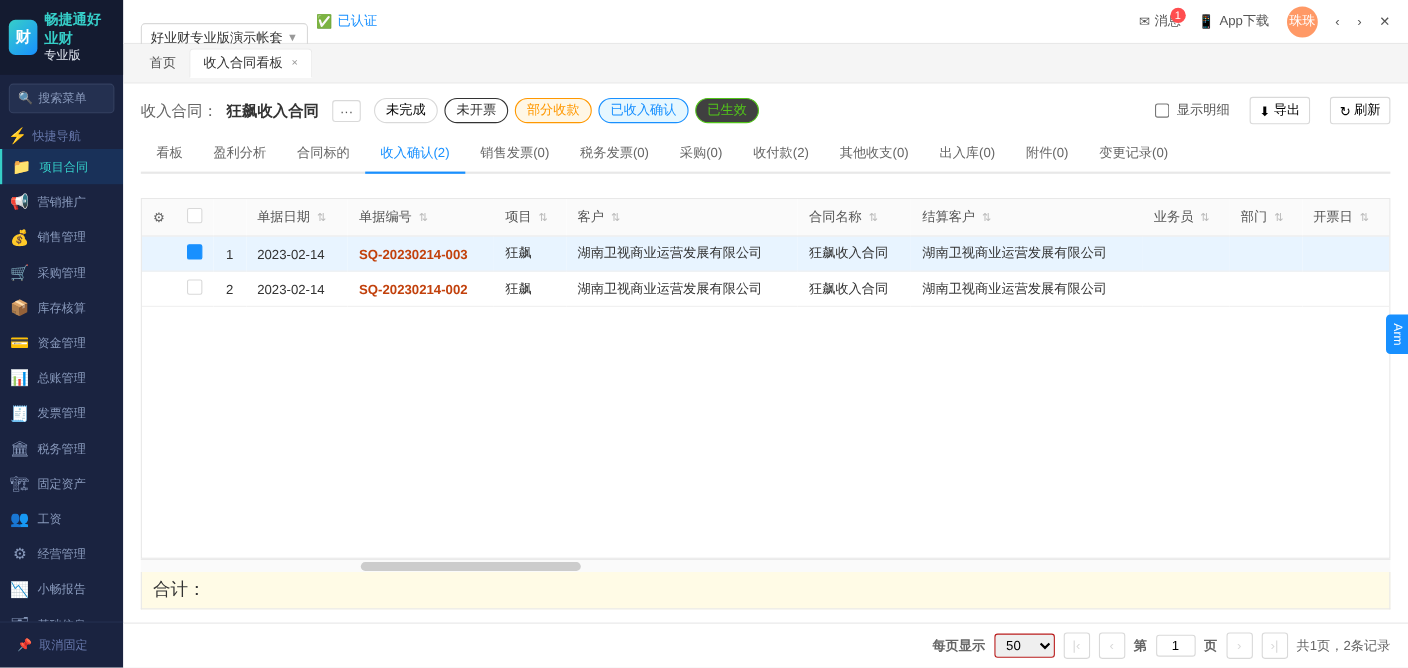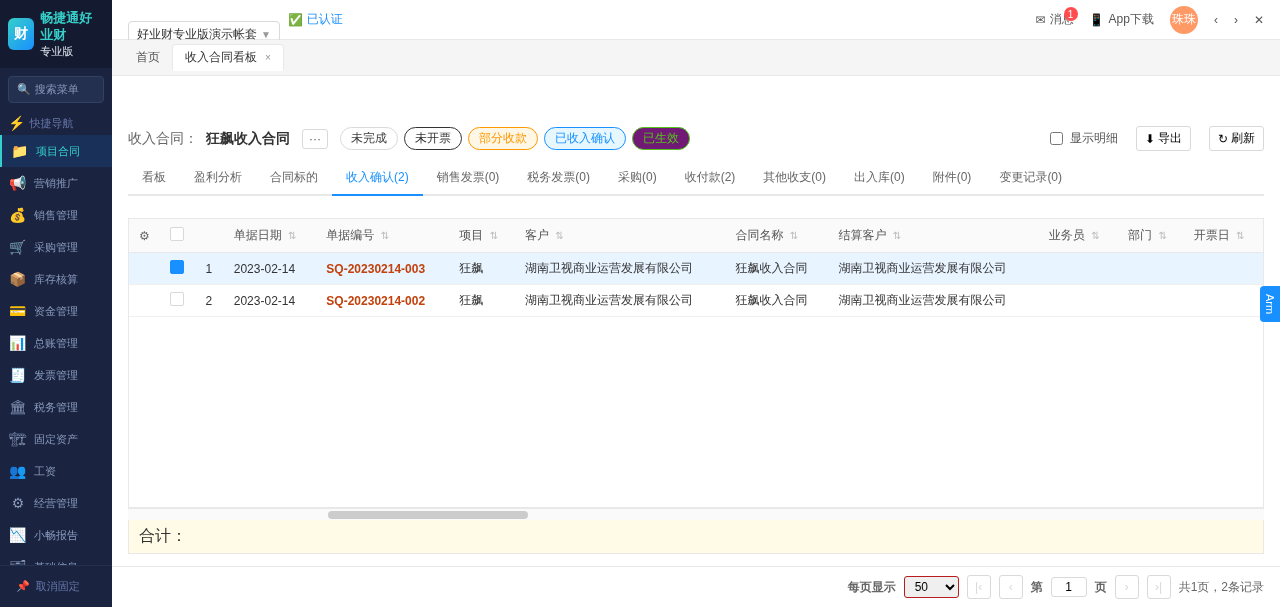--- a/index.html
+++ b/index.html
@@ -43,24 +43,24 @@
     .tabbar-item.active { background: white; border: 1px solid #e8e8e8; border-bottom: 1px solid white; color: #333; }
     .tabbar-home { color: #555; font-size: 12px; cursor: pointer; padding: 4px 8px; }
     .tabbar-close { font-size: 10px; color: #999; margin-left: 4px; cursor: pointer; }
 
     
     .content { flex: 1; overflow: hidden; display: flex; flex-direction: column; padding: 12px 16px; background: white; }
     .page-title { display: flex; align-items: center; gap: 8px; font-size: 14px; color: #333; }
     .page-title .label { color: #666; }
     .page-title .value { font-weight: bold; }
     .btn-status { padding: 2px 10px; border-radius: 12px; font-size: 12px; border: 1px solid; cursor: pointer; }
-    .btn-status.incomplete { border-color: #d9d9d9; color: #404040; background: white; }
+    .btn-status.incomplete { border-color: #d9d9d9; color: #000000; background: white; }
     .btn-status.partial { border-color: #ff9800; color: #ff9800; background: #fff7e6; }
     .btn-status.confirmed { border-color: #1890ff; color: #1890ff; background: #e6f7ff; }
-    .btn-status.effective { border-color: #52c41a; color: #52c41a; background: #701a75; }
+    .btn-status.effective { border-color: #52c41a; color: #52c41a; background: #404040; }
     .btn-show-detail { display: flex; align-items: center; gap: 4px; font-size: 12px; color: #555; cursor: pointer; }
     .btn-export { padding: 3px 8px; font-size: 12px; border: 1px solid #d9d9d9; border-radius: 3px; cursor: pointer; background: white; display: flex; align-items: center; gap: 3px; }
     .btn-refresh { padding: 3px 8px; font-size: 12px; border: 1px solid #d9d9d9; border-radius: 3px; cursor: pointer; background: white; display: flex; align-items: center; gap: 3px; }
 
     
     .subtabs { display: flex; border-bottom: 2px solid #e8e8e8; margin-bottom: 14px; flex-shrink: 0; }
     .subtab { padding: 8px 14px; font-size: 12px; cursor: pointer; color: #666; border-bottom: 2px solid transparent; margin-bottom: -2px; white-space: nowrap; }
     .subtab.active { color: #1890ff; border-bottom-color: #1890ff; font-weight: 500; }
 
     
@@ -100,21 +100,21 @@
     
     .gear-icon { cursor: pointer; color: #666; }
 
     
     .hscroll-area { height: 12px; background: #fafafa; border-top: 1px solid #e8e8e8; position: relative; overflow: hidden; }
     .hscroll-thumb { width: 200px; height: 8px; background: #ccc; border-radius: 4px; position: absolute; top: 2px; left: 200px; cursor: pointer; }
 
     .more-btn { padding: 2px 6px; border: 1px solid #d9d9d9; border-radius: 3px; cursor: pointer; font-size: 12px; color: #555; background: white; }
 
     
-    .page-top { display: flex; align-items: center; justify-content: space-between; margin-bottom: 10px; margin-top: 38px; }
+    .page-top { display: flex; align-items: center; justify-content: space-between; margin-bottom: 10px; }
     .page-title-row { display: flex; align-items: center; gap: 12px; }
     .status-bar { display: flex; align-items: center; gap: 6px; }
     .page-actions { display: flex; align-items: center; gap: 18px; }
   </style>
 </head>
 <body>
 
 <div class="sidebar">
   <div class="sidebar-logo">
     <div class="sidebar-logo-icon">

